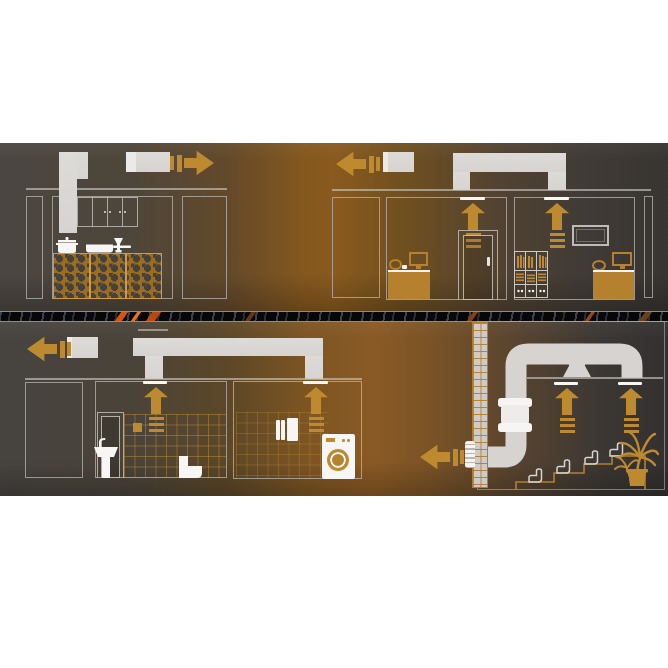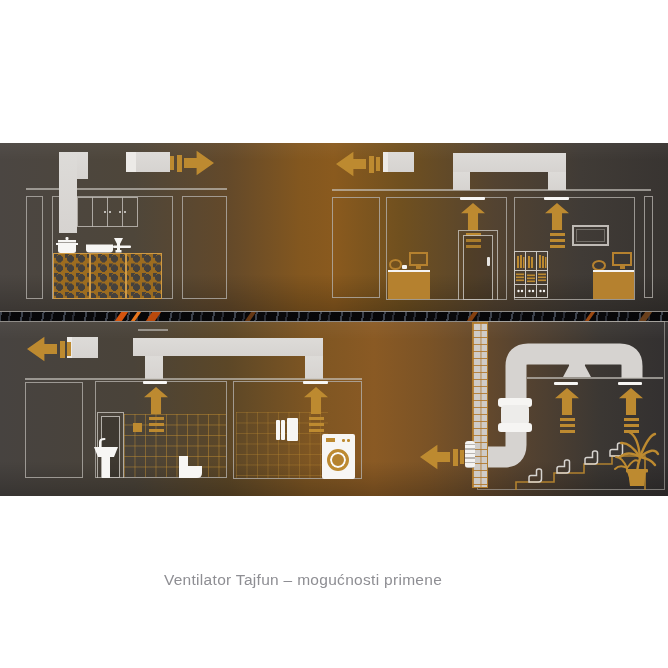--- a/index.html
+++ b/index.html
@@ -355,14 +355,13 @@
         <path d="M15 44 Q10 33 4 33"></path>
         <path d="M15 44 Q22 34 26 37"></path>
       </g>
       <g class="fa">
         <polygon points="16,47 34,47 32,62 18,62"></polygon>
         <rect x="14" y="45" width="22" height="3.5" rx="1"></rect>
       </g>
     </svg>
   </div>
 
-  <div class="abs caption">Ventilator Tajfun – mogućnosti primene</div>
 </div>
 
 </body></html>

